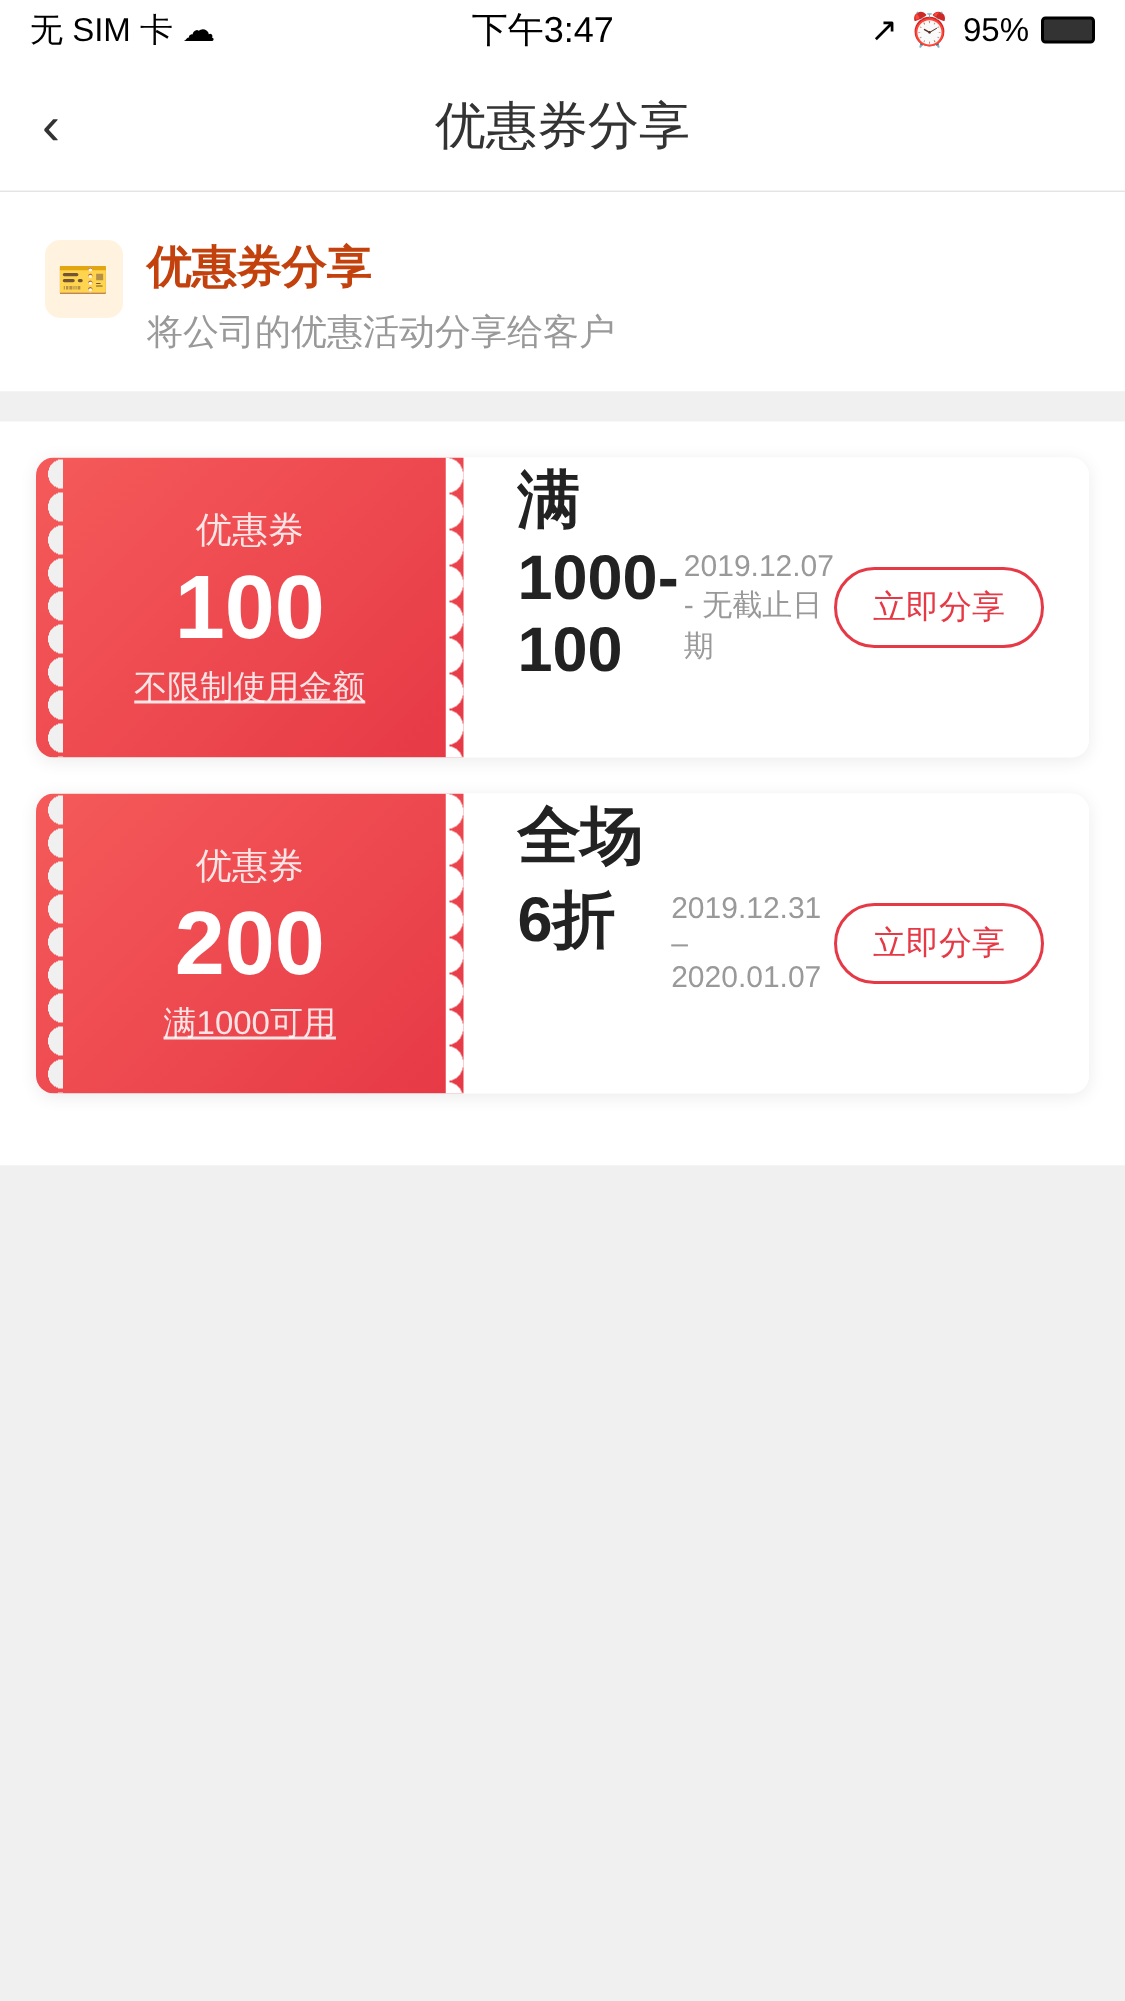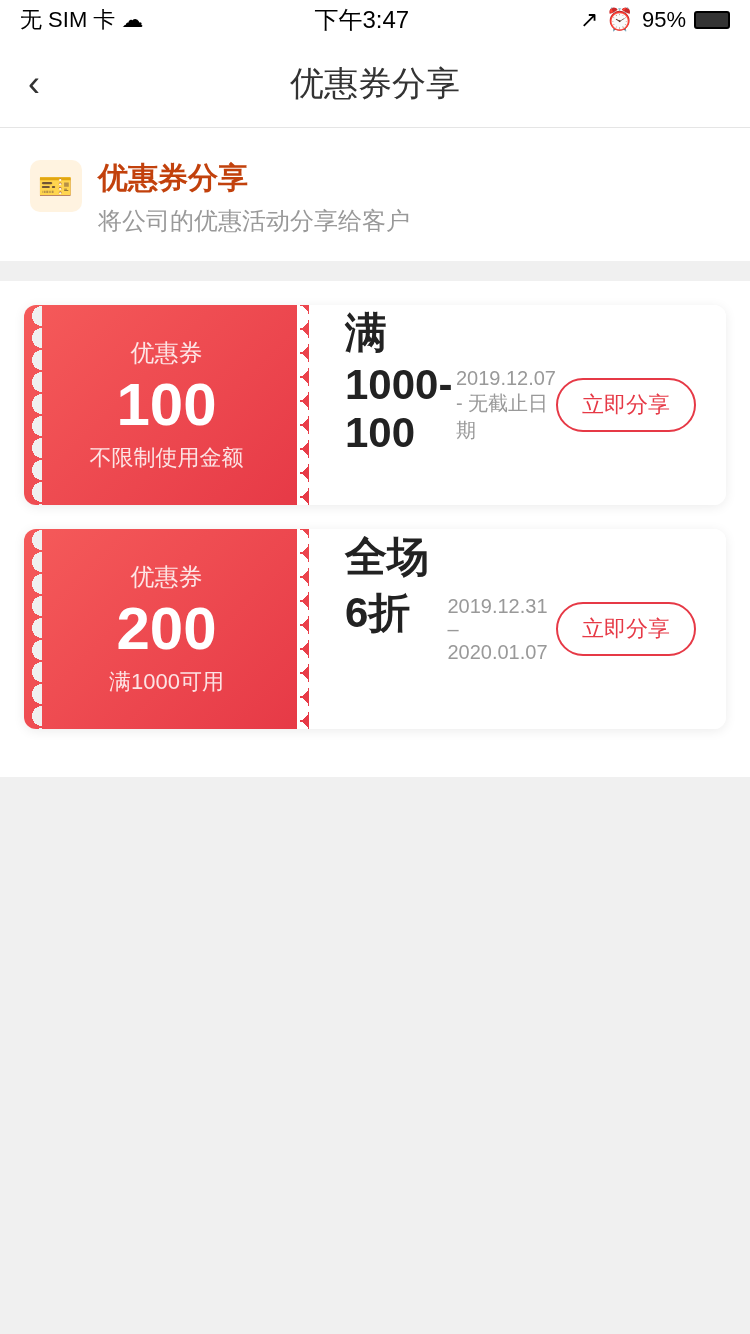--- a/index.html
+++ b/index.html
@@ -169,20 +169,21 @@
     .coupon-value {
       font-size: 60px;
       font-weight: 700;
       color: #fff;
       line-height: 1;
       margin-bottom: 8px;
     }
     .coupon-condition {
       font-size: 22px;
       color: rgba(255,255,255,0.85);
+      text-decoration: underline;
     }
 
     
     .coupon-right {
       flex: 1;
       background: #fff;
       display: flex;
       justify-content: center;
       padding: 0 30px 0 36px;
     }

